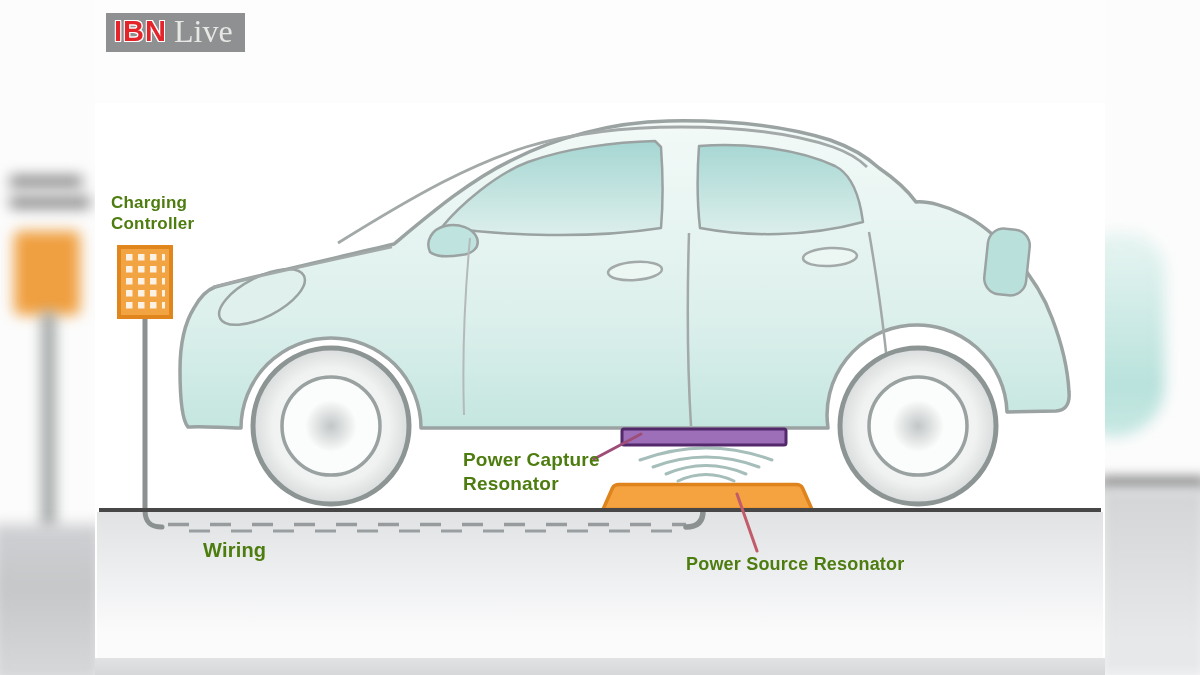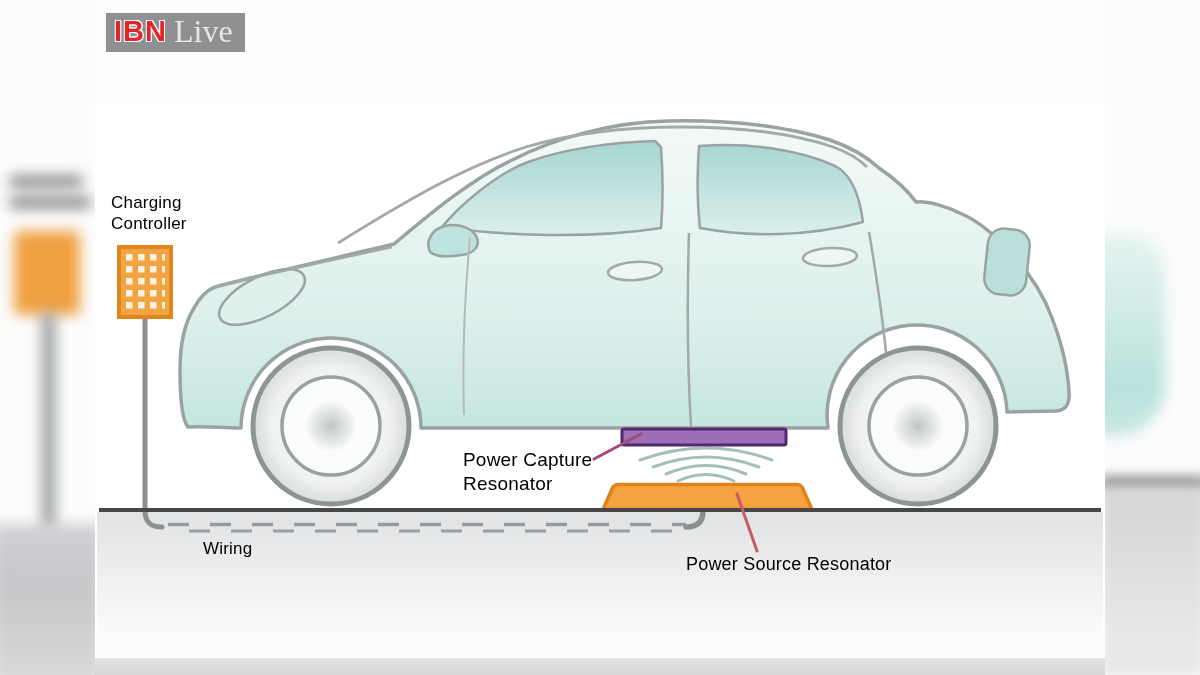--- a/index.html
+++ b/index.html
@@ -24,24 +24,24 @@
              background:linear-gradient(#d2d4d6,#e7e8ea 80%);}
   .bg-bottom-center{position:absolute;left:95px;top:656px;width:1010px;height:19px;
              background:linear-gradient(#e3e4e6,#d6d7d9);}
 
   
   .main-image{position:absolute;left:95px;top:103px;width:1010px;height:555px;
               background:#ffffff;}
   .main-image svg{position:absolute;left:0;top:0;}
 
   
-  .dlabel{position:absolute;color:#000000;font-weight:normal;white-space:pre-line;
+  .dlabel{position:absolute;color:#4d7c0f;font-weight:bold;white-space:pre-line;
           letter-spacing:.2px;}
   .lbl-controller{left:16px;top:89px;font-size:17px;line-height:21px;}
-  .lbl-wiring{left:108px;top:436px;font-size:17px;}
+  .lbl-wiring{left:108px;top:436px;font-size:20px;}
   .lbl-capture{left:368px;top:345px;font-size:19px;line-height:24px;}
   .lbl-source{left:591px;top:451px;font-size:18px;}
 
   
   .logo{position:absolute;left:106px;top:13px;height:37px;display:flex;align-items:center;
         background:#8f9092;padding:0 12px 2px 8px;gap:7px;}
   .logo .ibn{font-family:"Liberation Sans",sans-serif;font-weight:bold;font-size:29px;
         color:#e3242b;letter-spacing:1px;
         text-shadow:-1px -1px 0 #fff,1px -1px 0 #fff,-1px 1px 0 #fff,1px 1px 0 #fff,
                     0 -1px 0 #fff,0 1px 0 #fff,-1px 0 0 #fff,1px 0 0 #fff;}

